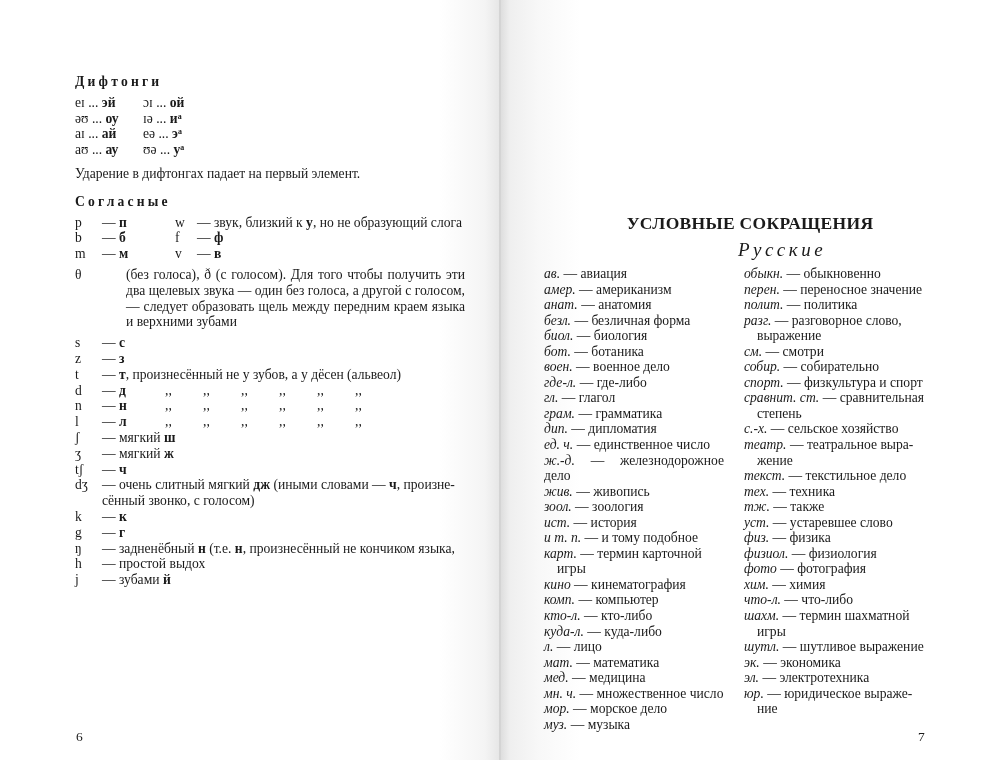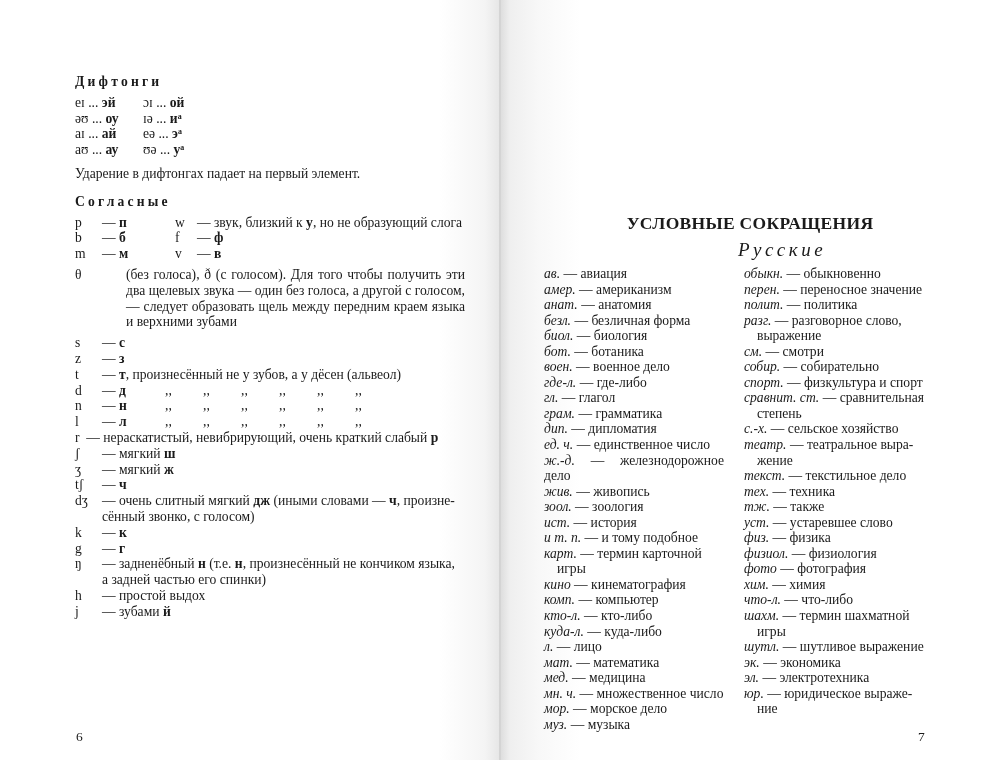--- a/index.html
+++ b/index.html
@@ -119,21 +119,20 @@
         <span class="sym">n</span>
         <span class="dash-tx">— <b style="display:inline-block;width:46px">н</b><span class="ditto">,,</span><span class="ditto">,,</span><span class="ditto">,,</span><span class="ditto">,,</span><span class="ditto">,,</span><span class="ditto">,,</span></span>
       </div>
       <div class="row">
         <span class="sym">l</span>
         <span class="dash-tx">— <b style="display:inline-block;width:46px">л</b><span class="ditto">,,</span><span class="ditto">,,</span><span class="ditto">,,</span><span class="ditto">,,</span><span class="ditto">,,</span><span class="ditto">,,</span></span>
       </div>
     </div>
 
   <div>
-    <div class="hang-first"><span>r</span>&nbsp;&nbsp;<span>— нераскатистый, невибрирующий, очень краткий слабый </span><b>р</b></div>
   </div>
 
   <div class="row">
       <span class="sym">ʃ</span>
       <span class="dash-tx"><span>— мягкий </span><b>ш</b></span>
     </div>
   <div class="row">
       <span class="sym">ʒ</span>
       <span class="dash-tx"><span>— мягкий </span><b>ж</b></span>
     </div>
@@ -154,21 +153,20 @@
     </div>
   <div class="row">
       <span class="sym">g</span>
       <span class="dash-tx">— <b>г</b></span>
     </div>
   <div>
     <div class="row">
         <span class="sym">ŋ</span>
         <span class="dash-tx"><span>— задненёбный </span><b>н</b><span> (т.е. </span><b>н</b><span>, произнесённый не кончиком языка,</span></span>
       </div>
-    <div class="hang">а задней частью его спинки)</div>
   </div>
   <div class="row">
       <span class="sym">h</span>
       <span class="dash-tx">— простой выдох</span>
     </div>
   <div class="row">
       <span class="sym">j</span>
       <span class="dash-tx"><span>— зубами </span><b>й</b></span>
     </div>
 </div>

